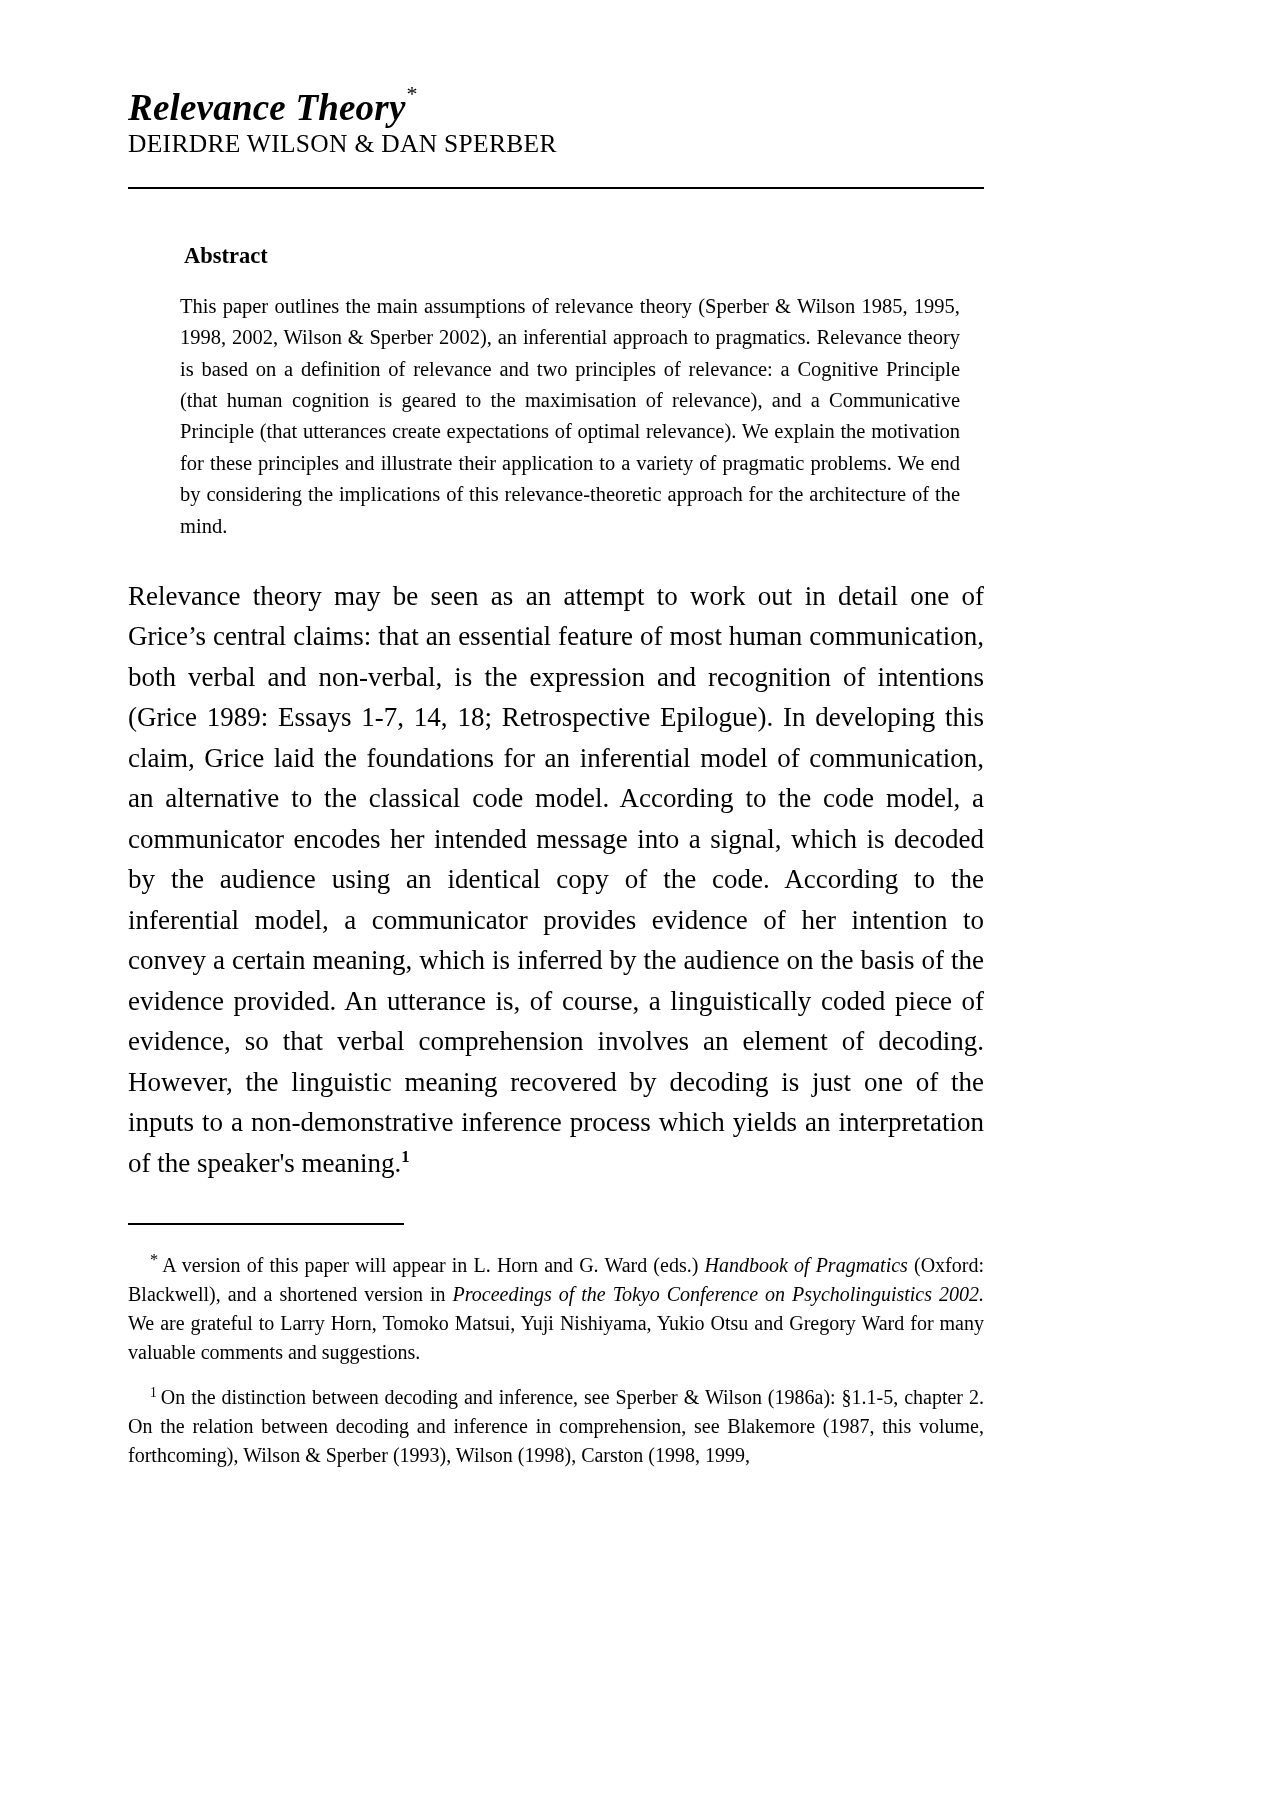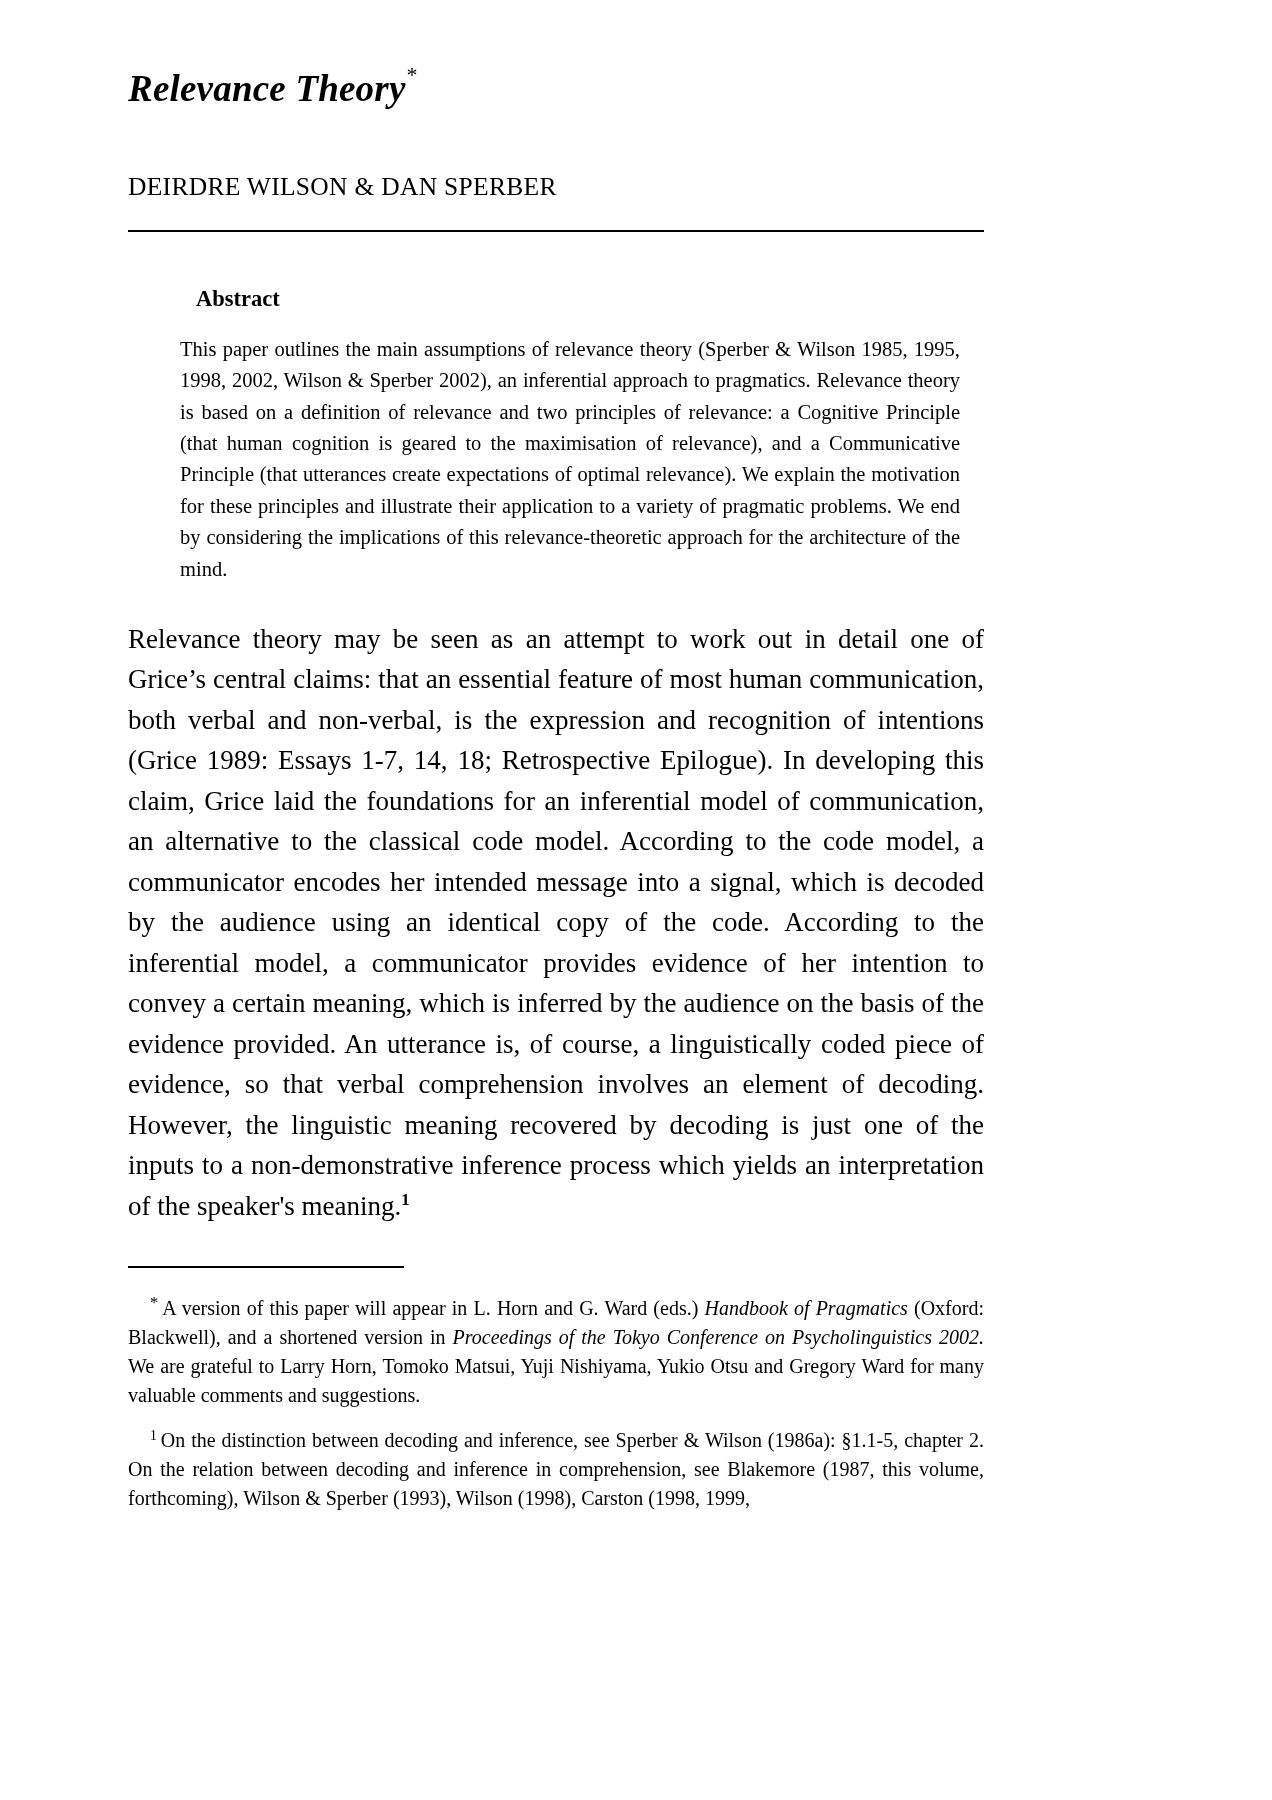--- a/index.html
+++ b/index.html
@@ -21,21 +21,21 @@
   }
   .content {
     position: absolute;
     left: 128px;
     top: 0;
     width: 856px;
   }
 
   
   .title-block {
-    padding-top: 69px;
+    padding-top: 88px;
   }
   .paper-title {
     font-size: 37px;
     font-weight: bold;
     font-style: italic;
     letter-spacing: 0.2px;
     line-height: 1.1;
     margin: 0;
   }
   .paper-title .star {
@@ -43,21 +43,20 @@
     font-weight: normal;
     font-size: 22px;
     vertical-align: super;
     position: relative;
     top: -6px;
     left: 1px;
   }
 
   
   .authors {
-    margin-top: 62px;
     font-size: 25.5px;
     letter-spacing: 0.3px;
     white-space: nowrap;
   }
 
   
   .header-rule {
     margin-top: 28px;
     border-top: 2px solid #000000;
     width: 856px;
@@ -66,21 +65,21 @@
 
   
   .abstract-wrap {
     margin-top: 54px;
     margin-left: 52px;
     width: 780px;
   }
   .abstract-heading {
     font-size: 22.5px;
     font-weight: bold;
-    margin: 0 0 22px 16px;
+    margin: 0 0 22px 4px;
   }
   .abstract-body {
     font-size: 20.5px;
     line-height: 1.53;
     text-align: justify;
     margin: 0;
     hyphens: none;
   }
 
   

